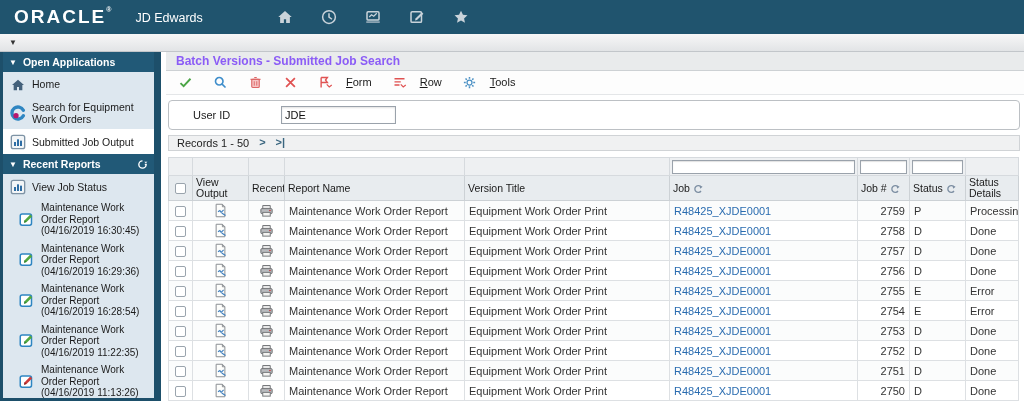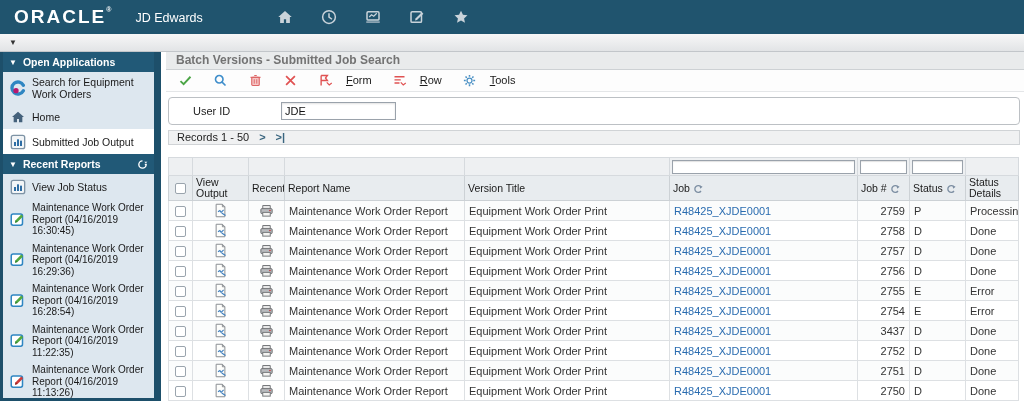--- a/index.html
+++ b/index.html
@@ -29,46 +29,46 @@
   .side-header { background:#215977; color:#fff; font-size:10.5px; font-weight:bold;
     height:20px; display:flex; align-items:center; padding:0 6px; gap:6px; }
   .side-header .caret { font-size:8px; }
   .side-header .spacer { flex:1; }
   .side-header svg { width:11px; height:11px; }
   .side-item { display:flex; align-items:center; gap:6px; padding:4px 4px 4px 6px;
     font-size:10.5px; color:#1a1a1a; line-height:1.15; cursor:pointer; }
   .side-item.selected { background:#fff; }
   .side-item .ic { flex-shrink:0; width:17px; height:17px; display:inline-flex; align-items:center; justify-content:center; }
   .side-item .ic svg { width:16px; height:16px; }
-  .report-item { padding:3px 2px 3px 6px; font-size:10px; }
+  .report-item { padding:3px 2px 3px 6px; font-size:10px;margin-left:9px; }
   .report-item .ic svg { width:15px; height:15px; }
   .green .pencil { fill:#53a93f; } .green .pencil-tip { fill:#2e7d32; }
   .red .pencil { fill:#cc3b3b; } .red .pencil-tip { fill:#8e2020; }
 
   
   .main { flex:1; background:#fff; padding-left:5px; display:flex; flex-direction:column; }
   .page-title { height:21px; background:#e9ebec; border-bottom:1px solid #cdd1d4;
-    font-size:12px; font-weight:bold; color:#737373; display:flex; align-items:center; padding-left:10px; }
+    font-size:12px; font-weight:bold; color:#8b5cf6; display:flex; align-items:center; padding-left:10px; }
   .toolbar { height:27px; background:#fdfdfd; display:flex; align-items:center; gap:8px; padding-left:6px;
     border-bottom:1px solid #e4e6e8; }
   .tool-btn { display:flex; align-items:center; gap:13px; padding:2px 6px; cursor:pointer; font-size:11px; color:#1a1a1a; }
   .tool-btn svg { width:15px; height:15px; }
   .tool-btn u { text-decoration:underline; }
 
   .form-box { margin:5px 4px 0 2px; border:1px solid #bcc0c4; border-radius:4px; height:33px;
     display:flex; align-items:center; }
   .form-label { font-size:11px; color:#222; margin-left:24px; width:88px; }
   .form-input { width:115px; height:18px; border:1px solid #9aa2ab; font-size:11px; padding:0 3px;
     color:#111; box-shadow:inset 0 1px 2px rgba(0,0,0,.12); }
 
   .records-bar { margin:5px 4px 0 2px; height:18px; background:#f0f1f2; border:1px solid #d0d3d6;
     display:flex; align-items:center; gap:10px; padding-left:8px; font-size:11px; color:#222; }
   .pg { color:#39657f; font-weight:bold; font-size:11px; cursor:pointer; line-height:1; }
 
-  table.grid { border-collapse:collapse; table-layout:fixed; width:851px; margin-left:2px; margin-top:12px; }
+  table.grid { border-collapse:collapse; table-layout:fixed; width:851px; margin-left:2px; margin-top:6px; }
   .grid col.c-cb{width:24px} .grid col.c-vo{width:56px} .grid col.c-pr{width:36px}
   .grid col.c-rn{width:180px} .grid col.c-vt{width:205px} .grid col.c-job{width:188px}
   .grid col.c-no{width:52px} .grid col.c-st{width:56px}
   .grid td, .grid th { border:1px solid #dde0e3; font-size:11px; overflow:hidden; white-space:nowrap; }
   tr.filter-row td { background:#eef0f2; height:18px; border-color:#d6dade; padding:1px 2px; }
   .filter-input { width:100%; height:14px; border:1px solid #9aa2ab; box-shadow:inset 0 1px 1px rgba(0,0,0,.12); }
   tr.header-row th { background:#e8ecef; height:24px; font-weight:normal; color:#1a1a1a; text-align:left;
     padding:1px 3px; font-size:10.5px; line-height:11px; border-color:#ccd1d5; vertical-align:middle; white-space:normal; }
   .sort-wrap { display:inline-flex; align-items:center; gap:3px; cursor:pointer; }
   .sort-ic svg { width:10px; height:10px; vertical-align:middle; }
@@ -129,33 +129,33 @@
 <div class="layout">
 
   <div class="sidebar">
     <div class="side-header">
       <span class="caret">▼</span>
       <span>Open Applications</span>
     </div>
     <div class="side-item">
       <span class="ic">
         <svg viewBox="0 0 24 24">
+            <path d="M12 4 3 12h2.5v8h5v-5h3v5h5v-8H21z" fill="#44617b"></path>
+          </svg>
+      </span>
+      <span>Home</span>
+    </div>
+    <div class="side-item">
+      <span class="ic">
+        <svg viewBox="0 0 24 24">
             <path d="M20 8A9 9 0 1 0 20 16" fill="none" stroke="#2f86c2" stroke-width="5" stroke-linecap="round"></path>
             <circle cx="9" cy="16" r="4" fill="#b7176e"></circle>
           </svg>
       </span>
       <span>Search for Equipment Work Orders</span>
-    </div>
-    <div class="side-item">
-      <span class="ic">
-        <svg viewBox="0 0 24 24">
-            <path d="M12 4 3 12h2.5v8h5v-5h3v5h5v-8H21z" fill="#44617b"></path>
-          </svg>
-      </span>
-      <span>Home</span>
     </div>
     <div class="side-item selected">
       <span class="ic">
         <svg viewBox="0 0 24 24">
             <rect x="2" y="2" width="20" height="20" rx="3" fill="#f2f5f7" stroke="#7e93a5" stroke-width="2"></rect>
             <rect x="6" y="12" width="3" height="6" fill="#2e6da4"></rect>
             <rect x="10.5" y="8" width="3" height="10" fill="#2e6da4"></rect>
             <rect x="15" y="10" width="3" height="8" fill="#2e6da4"></rect>
           </svg>
       </span>
@@ -529,21 +529,21 @@
               <svg viewBox="0 0 24 24">
                   <path d="M6 9V4h12v5" fill="#e8e8e8" stroke="#77797c" stroke-width="1.6"></path>
                   <rect x="3" y="9" width="18" height="8" rx="1.5" fill="#b9bbbe" stroke="#6e7073" stroke-width="1.6"></rect>
                   <circle cx="17.5" cy="12" r="1.3" fill="#c23434"></circle>
                   <rect x="6" y="15" width="12" height="6" fill="#f4f4f2" stroke="#77797c" stroke-width="1.6"></rect>
                 </svg>
             </span></td>
             <td>Maintenance Work Order Report</td>
             <td>Equipment Work Order Print</td>
             <td><a class="job-link">R48425_XJDE0001</a></td>
-            <td class="c-right">3437</td>
+            <td class="c-right">2753</td>
             <td>D</td>
             <td>Done</td>
           </tr>
 
           <tr>
             <td class="c-center"><span class="cb"></span></td>
             <td class="c-center"><span class="row-icon">
               <svg viewBox="0 0 24 24">
                   <path d="M5 2h10l4 4v16H5z" fill="#fdfdfb" stroke="#8b8f93" stroke-width="1.6"></path>
                   <path d="M15 2v4h4" fill="none" stroke="#8b8f93" stroke-width="1.6"></path>

